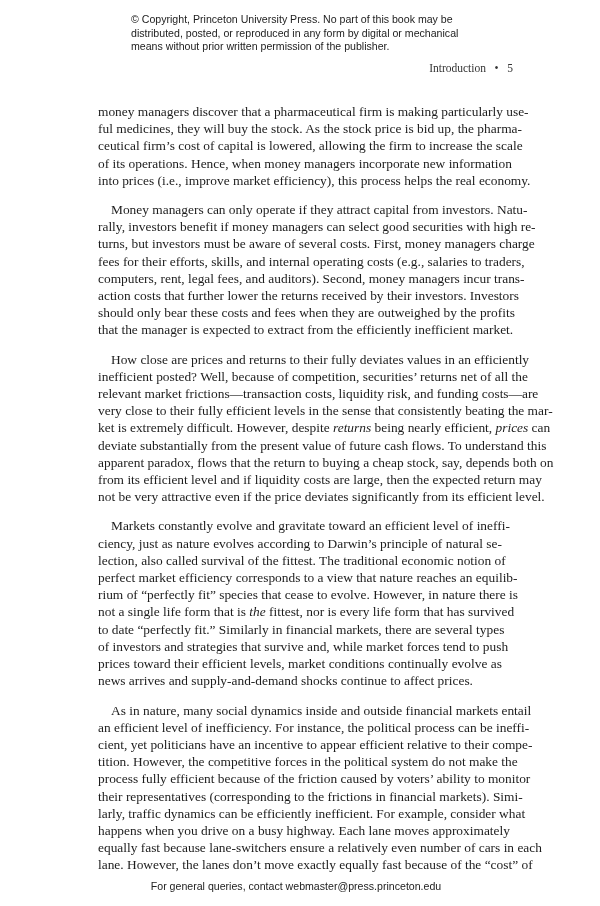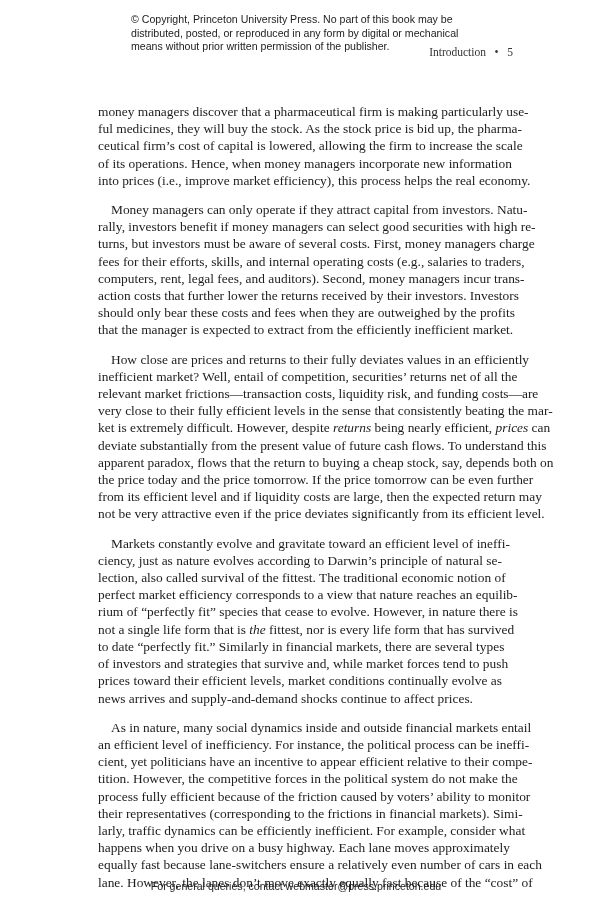--- a/index.html
+++ b/index.html
@@ -3,21 +3,21 @@
 <meta charset="utf-8">
 <style>
   html, body { margin: 0; padding: 0; background: #ffffff; }
   body { width: 600px; height: 906px; position: relative; overflow: hidden; }
   .copyright {
     position: absolute; left: 131px; top: 13px; width: 340px;
     font-family: "Liberation Sans", sans-serif; font-size: 10.6px; line-height: 13.6px;
     color: #222;
   }
   .running-head {
-    position: absolute; right: 87px; top: 46px;
+    position: absolute; right: 87px; top: 62px;
     font-family: "Liberation Serif", serif; font-size: 11.5px; color: #333;
     white-space: pre;
   }
   .body-text {
     position: absolute; left: 86px; top: 91px; width: 428px;
     font-family: "Liberation Serif", serif; font-size: 13.4px; line-height: 17.2px;
     color: #1c1c1c; text-align: justify; hyphens: manual;
   }
   .body-text p { margin: 12px; }
   .body-text .line { display: block; text-align: justify; text-align-last: justify; white-space: nowrap; overflow: visible; }
@@ -47,27 +47,26 @@
       <span class="line">rally, investors benefit if money managers can select good securities with high re-</span>
       <span class="line">turns, but investors must be aware of several costs. First, money managers charge</span>
       <span class="line">fees for their efforts, skills, and internal operating costs (e.g., salaries to traders,</span>
       <span class="line">computers, rent, legal fees, and auditors). Second, money managers incur trans-</span>
       <span class="line">action costs that further lower the returns received by their investors. Investors</span>
       <span class="line">should only bear these costs and fees when they are outweighed by the profits</span>
       <span class="line last">that the manager is expected to extract from the efficiently inefficient market.</span>
     </p>
     <p>
       <span class="line indent">How close are prices and returns to their fully deviates values in an efficiently</span>
-      <span class="line">inefficient market? Well, entail of competition, securities’ returns net of all the</span>
+      <span class="line">inefficient posted? Well, because of competition, securities’ returns net of all the</span>
       <span class="line">relevant market frictions—transaction costs, liquidity risk, and funding costs—are</span>
       <span class="line">very close to their fully efficient levels in the sense that consistently beating the mar-</span>
       <span class="line">ket is extremely difficult. However, despite <i>returns</i> being nearly efficient, <i>prices</i> can</span>
       <span class="line">deviate substantially from the present value of future cash flows. To understand this</span>
       <span class="line">apparent paradox, flows that the return to buying a cheap stock, say, depends both on</span>
-      <span class="line">the price today and the price tomorrow. If the price tomorrow can be even further</span>
       <span class="line">from its efficient level and if liquidity costs are large, then the expected return may</span>
       <span class="line last">not be very attractive even if the price deviates significantly from its efficient level.</span>
     </p>
     <p>
       <span class="line indent">Markets constantly evolve and gravitate toward an efficient level of ineffi-</span>
       <span class="line">ciency, just as nature evolves according to Darwin’s principle of natural se-</span>
       <span class="line">lection, also called survival of the fittest. The traditional economic notion of</span>
       <span class="line">perfect market efficiency corresponds to a view that nature reaches an equilib-</span>
       <span class="line">rium of “perfectly fit” species that cease to evolve. However, in nature there is</span>
       <span class="line">not a single life form that is <i>the</i> fittest, nor is every life form that has survived</span>

